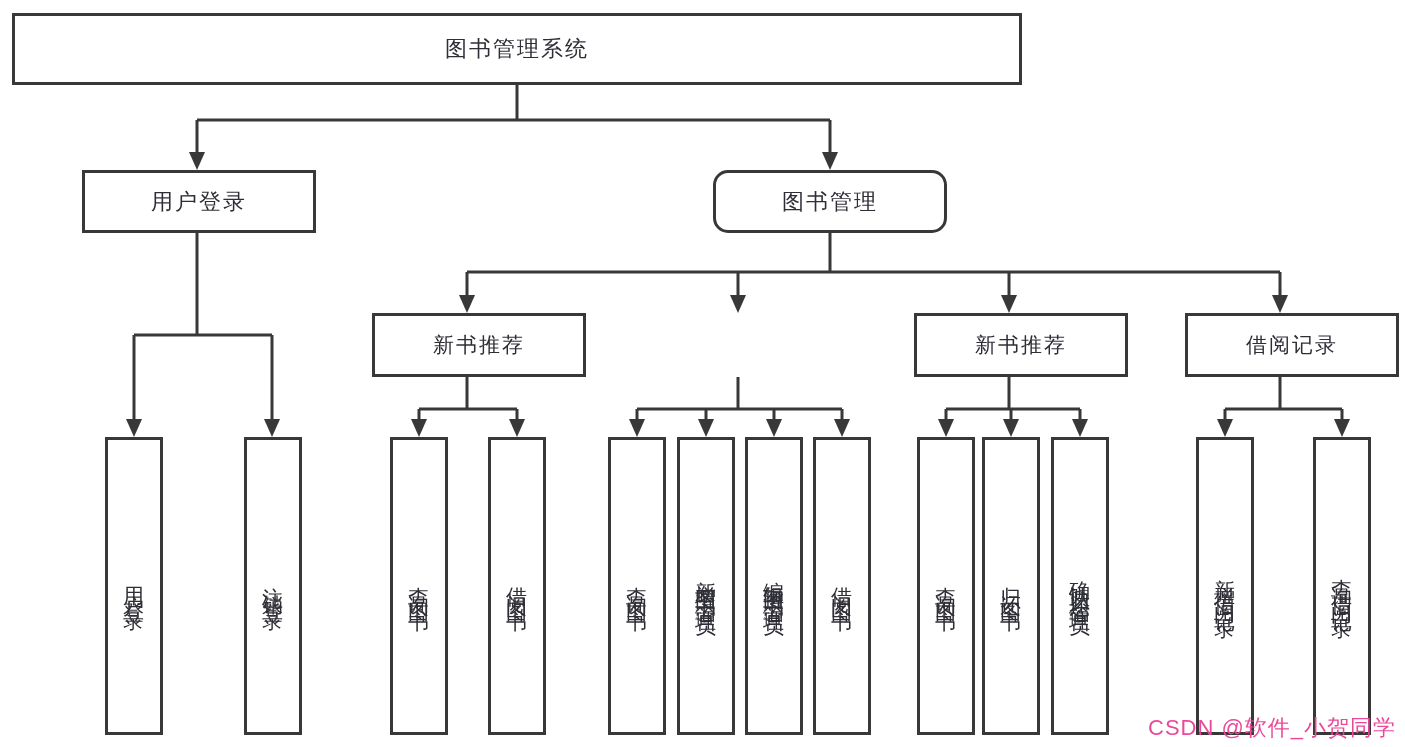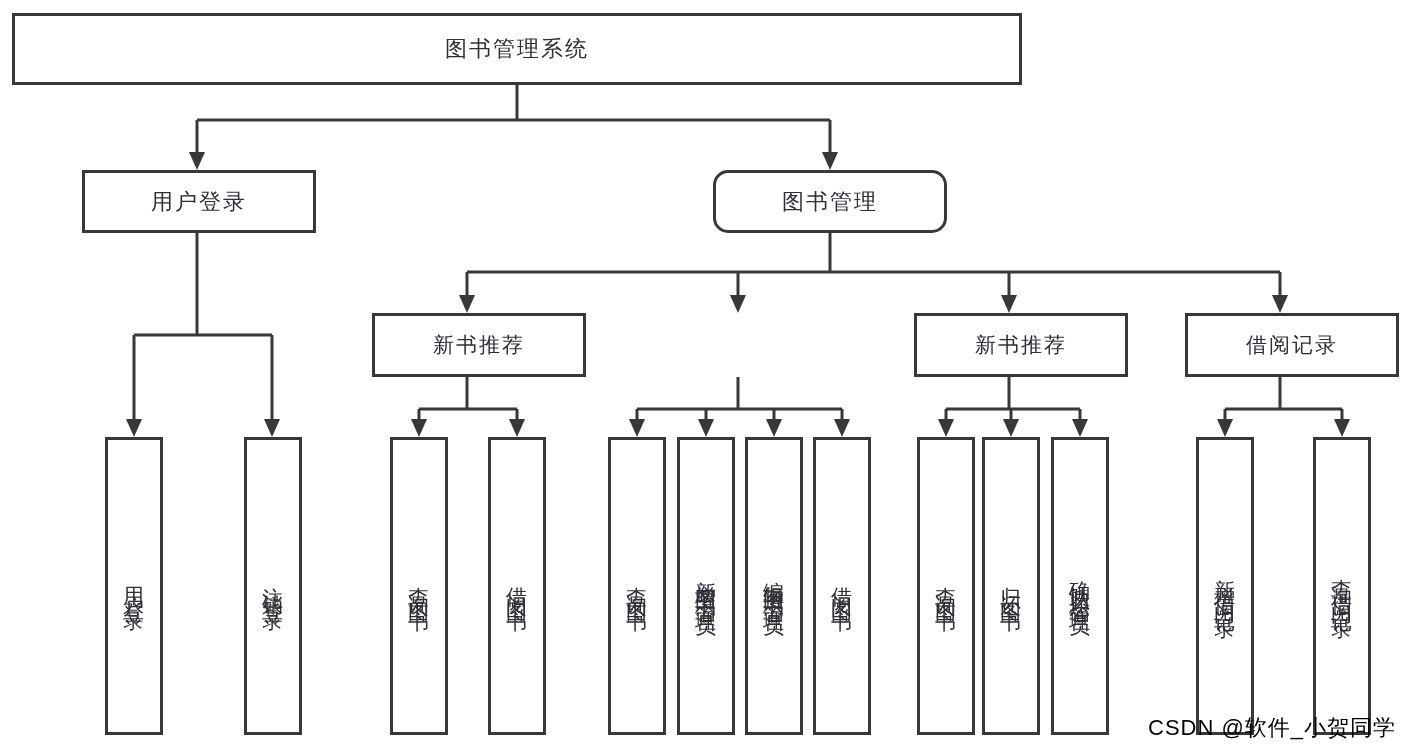--- a/index.html
+++ b/index.html
@@ -71,21 +71,21 @@
   .vbox.c9  { left: 982px; }
   .vbox.c10 { left: 1051px; letter-spacing: 5px; }
   .vbox.c11 { left: 1196px; }
   .vbox.c12 { left: 1313px; }
   .watermark {
     position: absolute;
     left: 1148px;
     top: 713px;
     width: 252px;
     font-size: 22px;
-    color: #000000;
+    color: #ec4899;
     letter-spacing: 1px;
     white-space: nowrap;
     z-index: 3;
   }
 </style>
 </head>
 <body>
 
 <div id="canvas">
 

